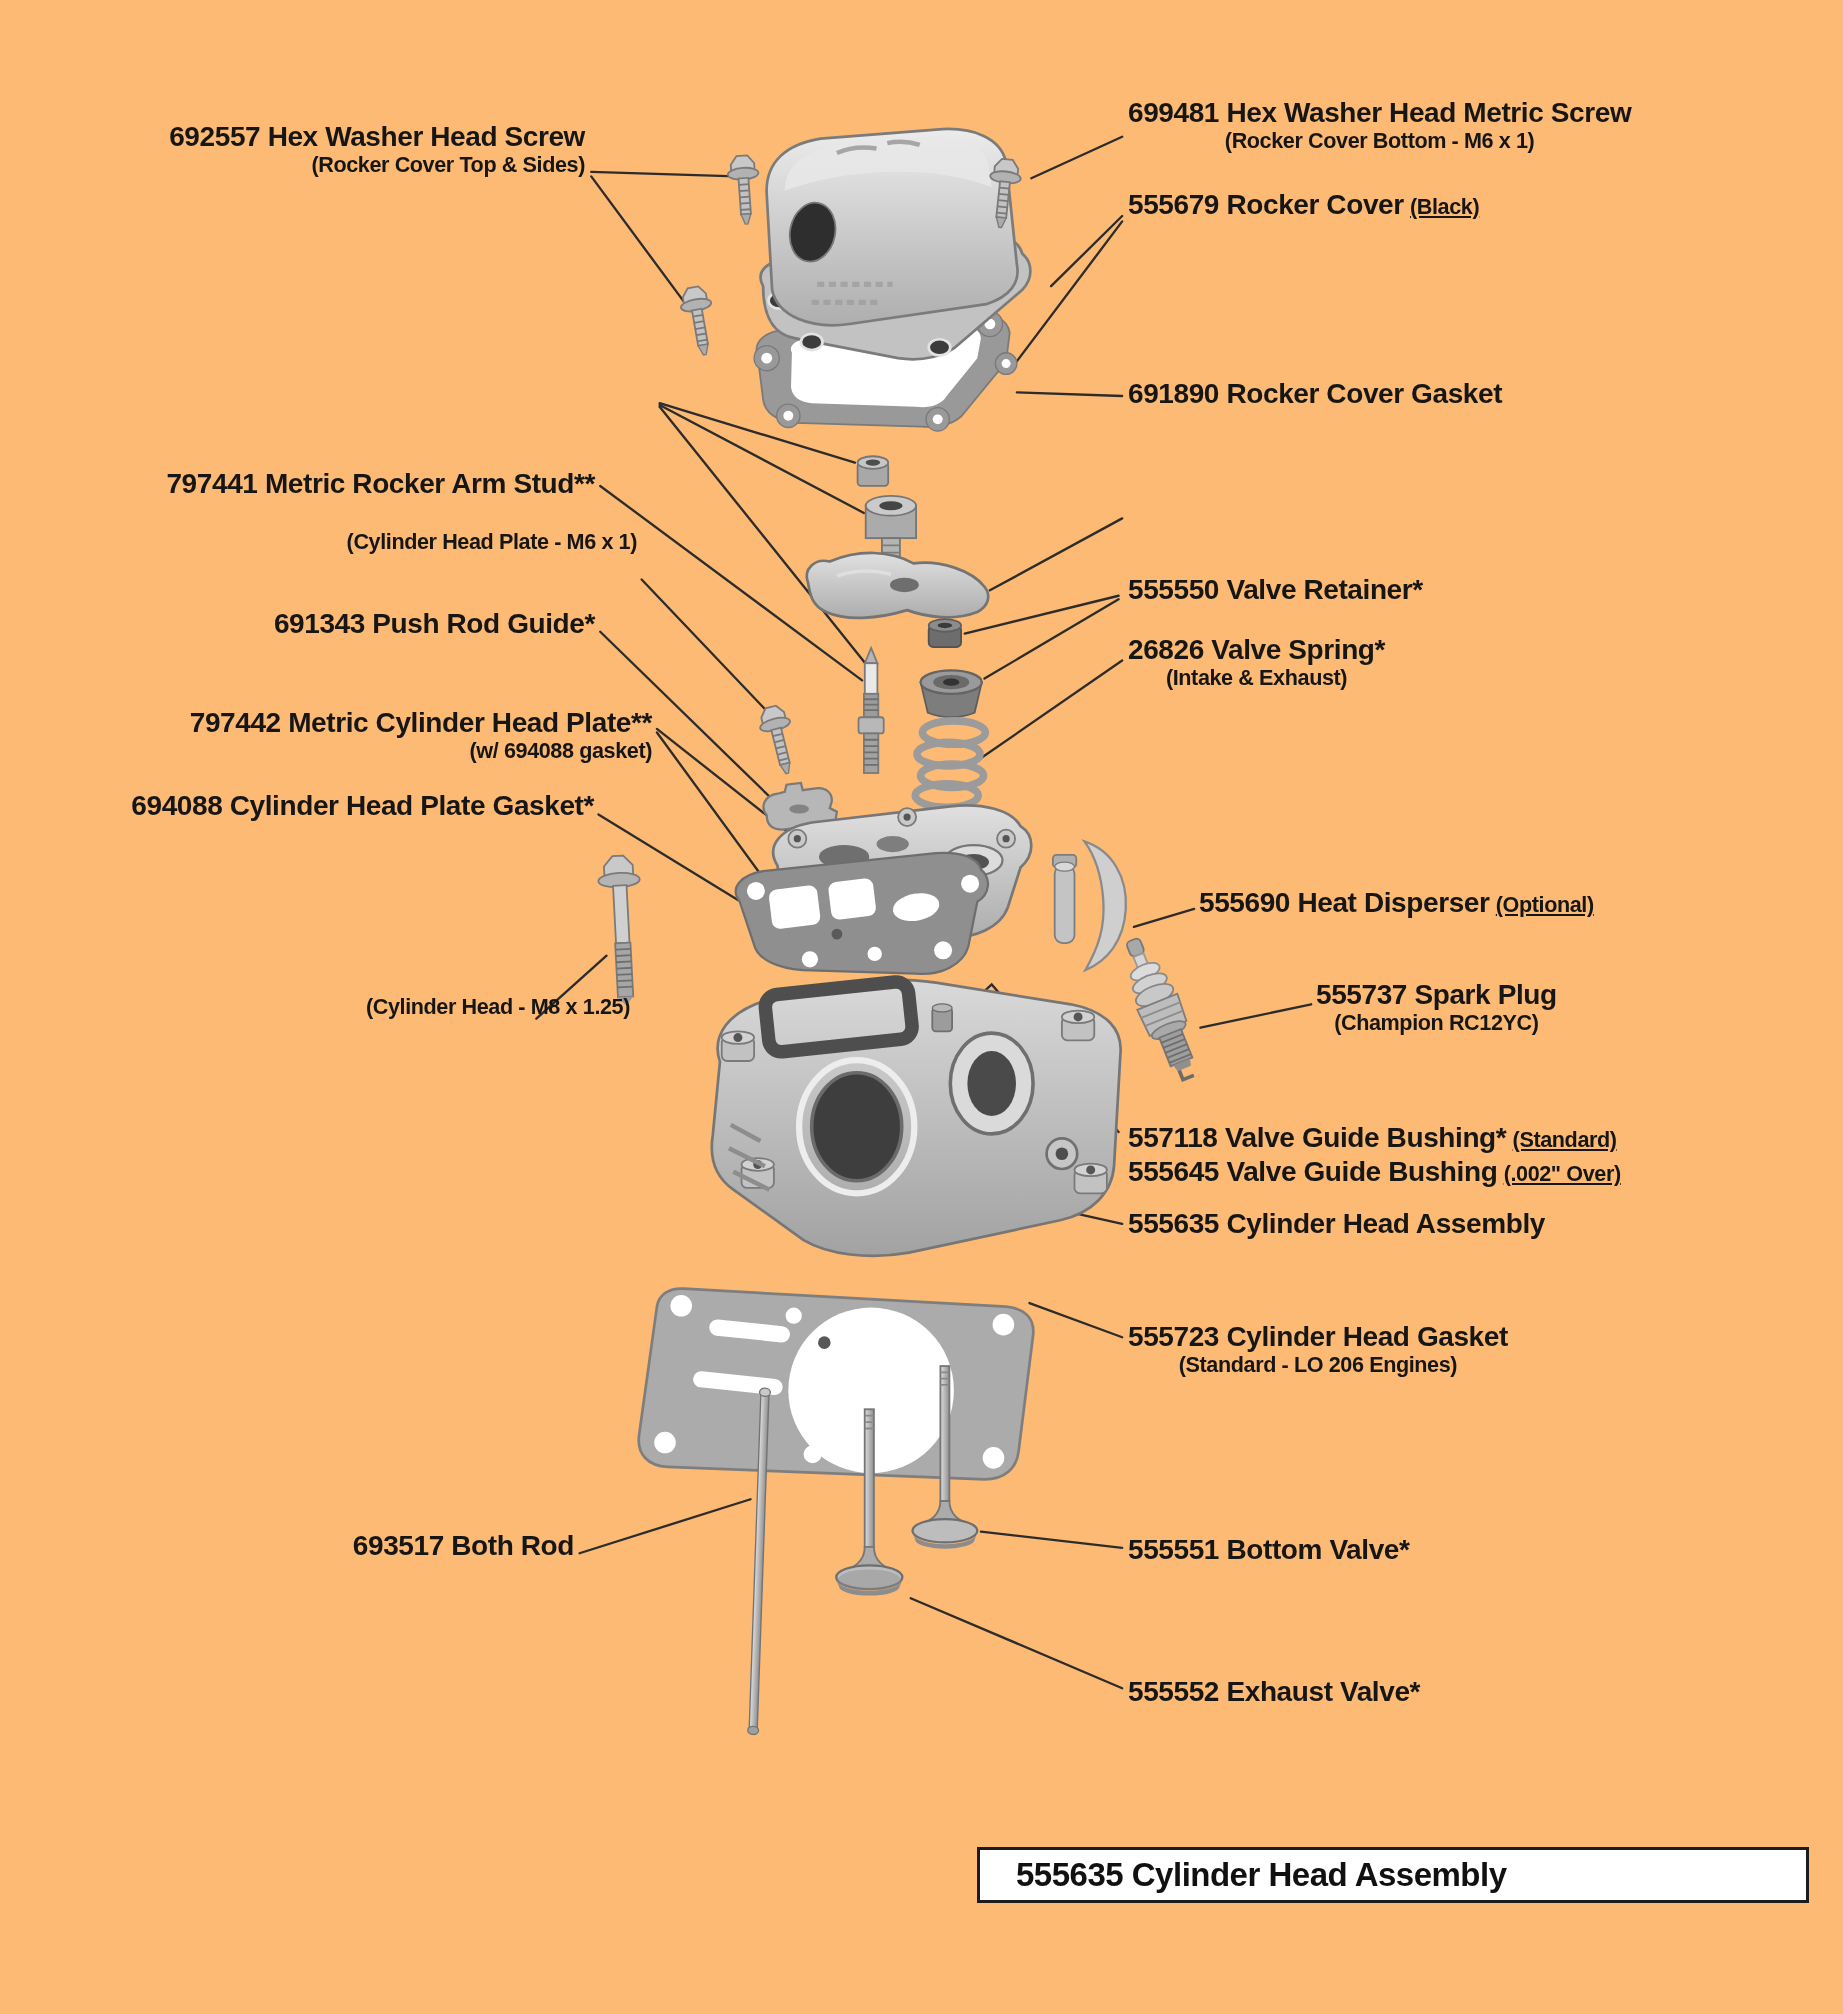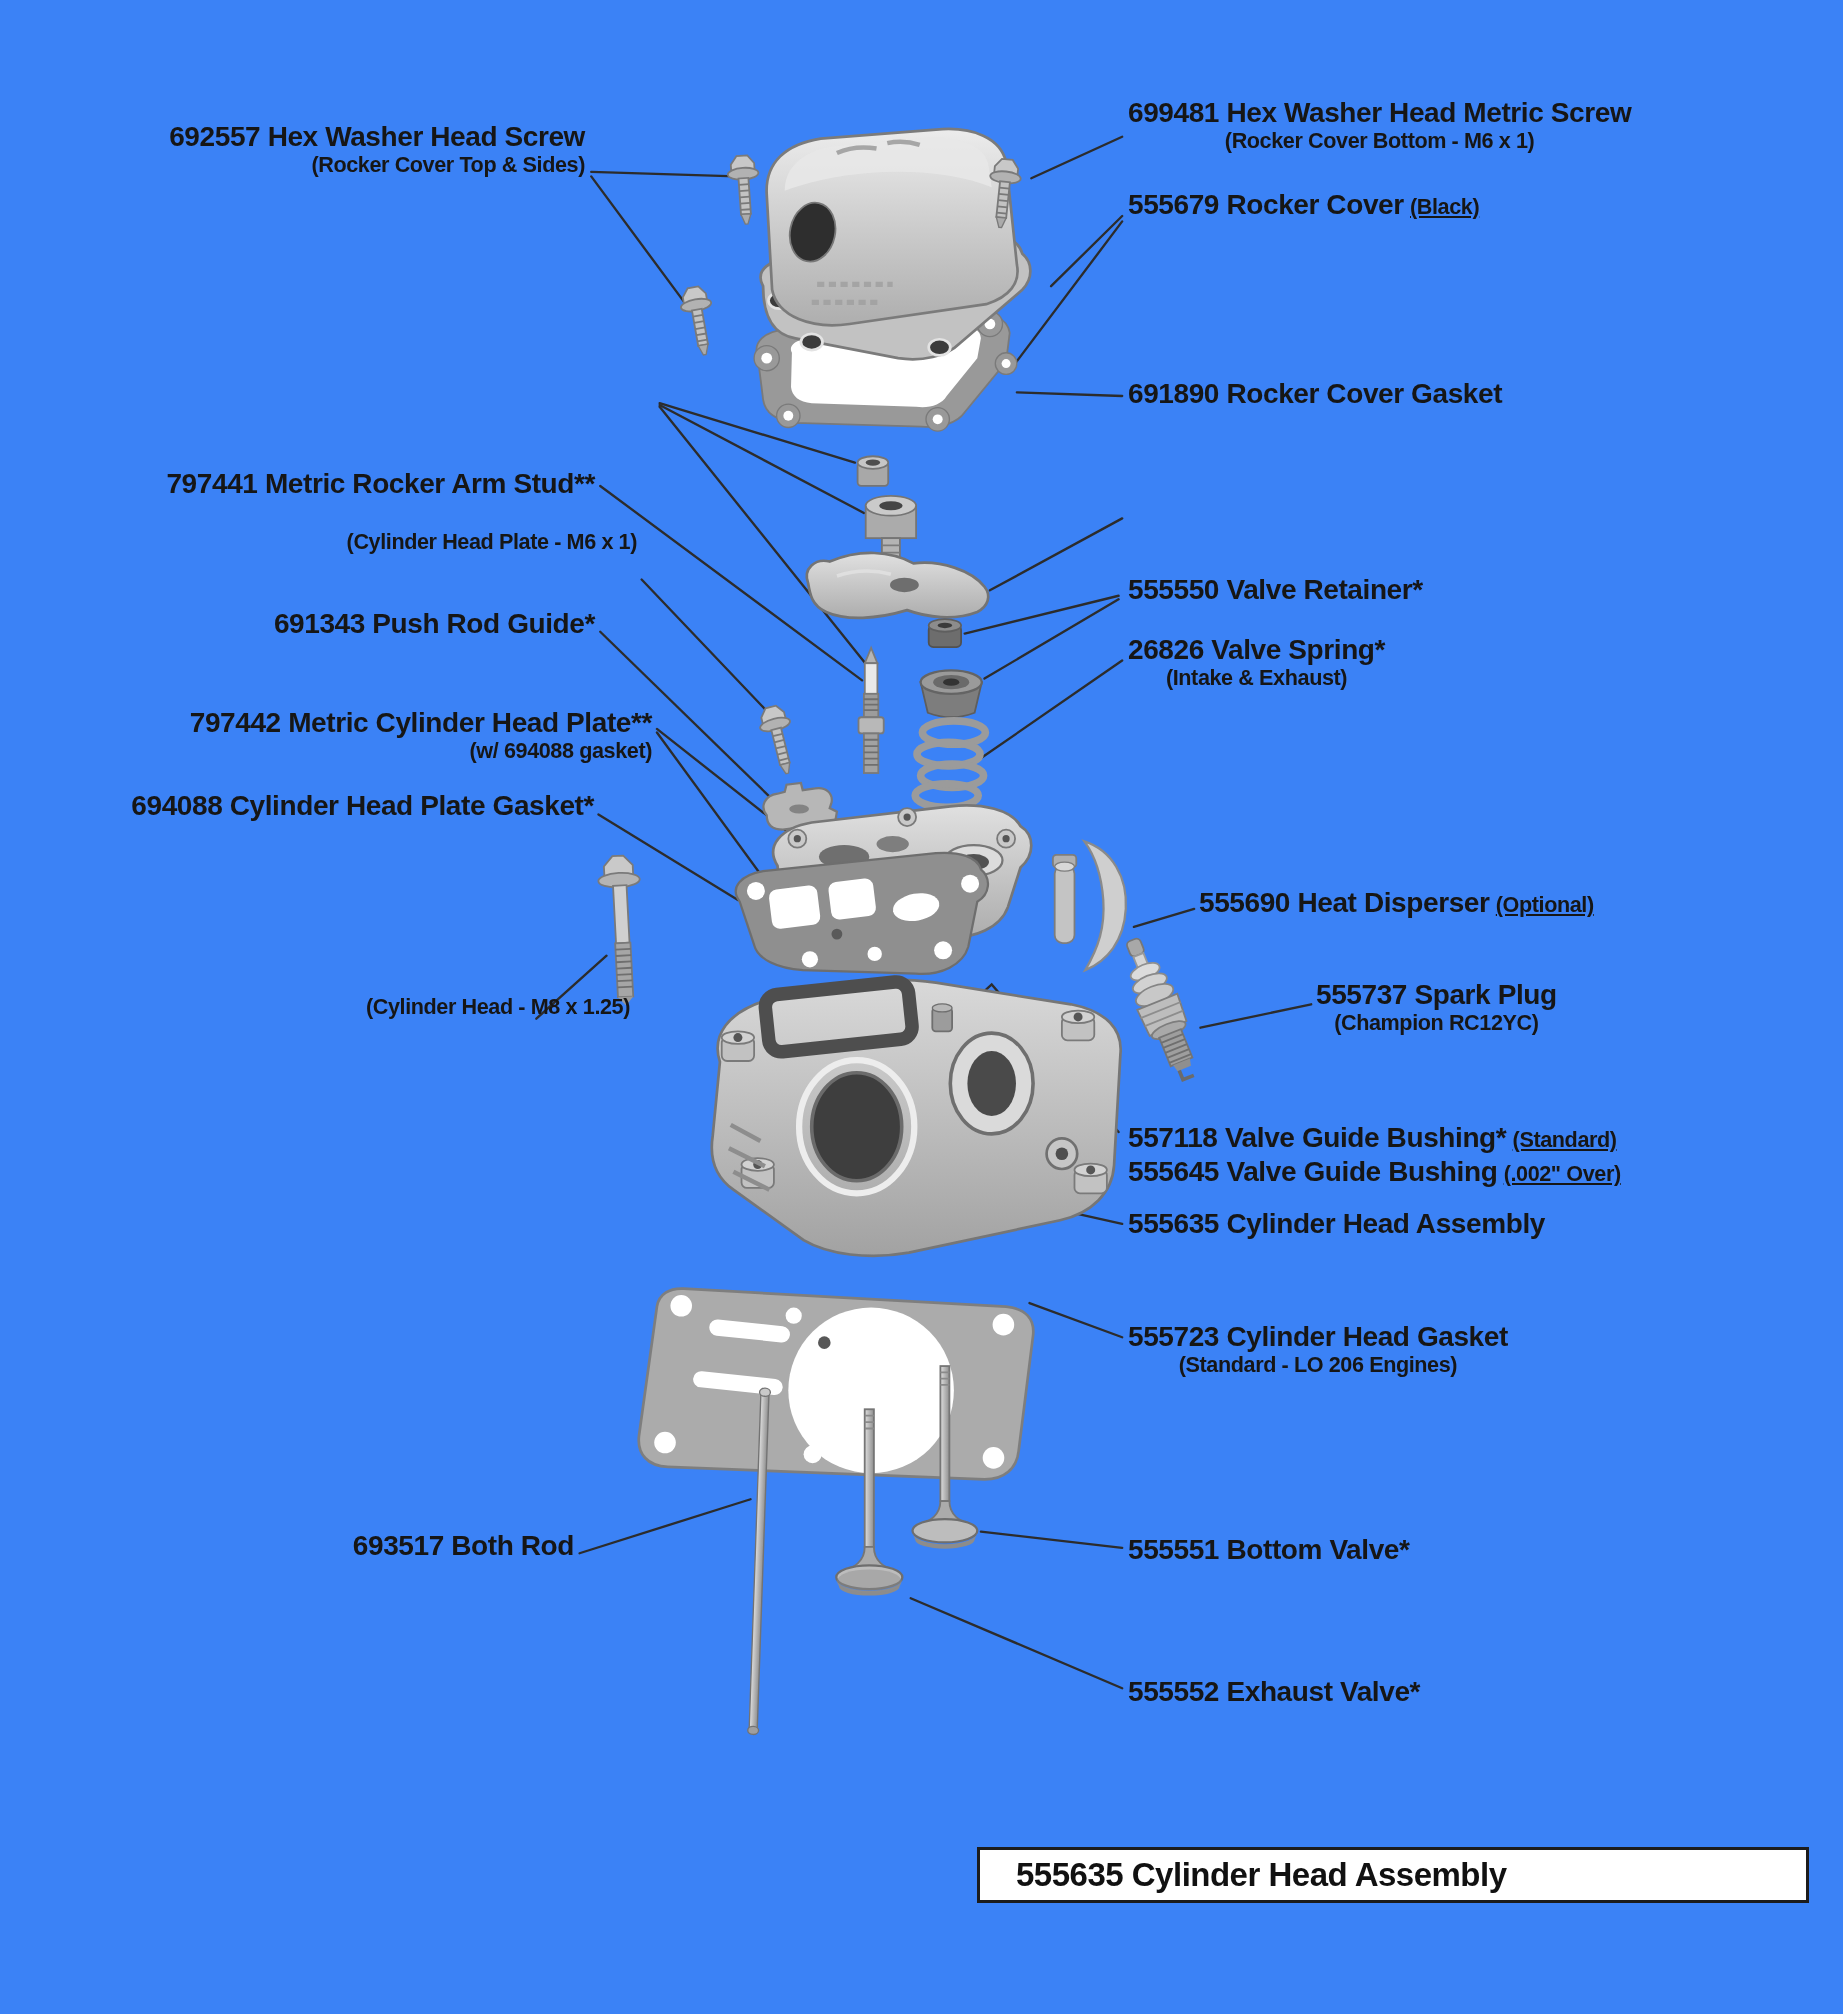--- a/index.html
+++ b/index.html
@@ -1,16 +1,16 @@
 <!DOCTYPE html>
 <html style="font-size:14.4px"><head>
 <meta charset="utf-8">
 <style>
   html,body{margin:0;padding:0;background:#ffffff;}
-  #page{position:relative;width:1843px;height:2014px;background:#3b82f6;overflow:hidden;
+  #page{position:relative;width:1843px;height:2014px;background:#fdba74;overflow:hidden;
         font-family:"Liberation Sans",sans-serif;}
   #art{position:absolute;left:0;top:0;}
   .lbl{position:absolute;color:#161616;font-weight:700;line-height:1.12;letter-spacing:-0.4px;white-space:nowrap;}
   .lbl .l1{font-size:28px;}
   .lbl .l2{font-size:21.6px;margin-top:0.9px;}
   .lbl .sfx{font-size:21.6px;margin-left:6.3px;text-decoration:underline;}
   .lbl.left{text-align:right;}
   .lbl.right{text-align:center;}
   .lbl .l2.note-left{text-align:right;}
   #footer-box{position:absolute;left:977px;top:1847px;width:832px;height:56px;

